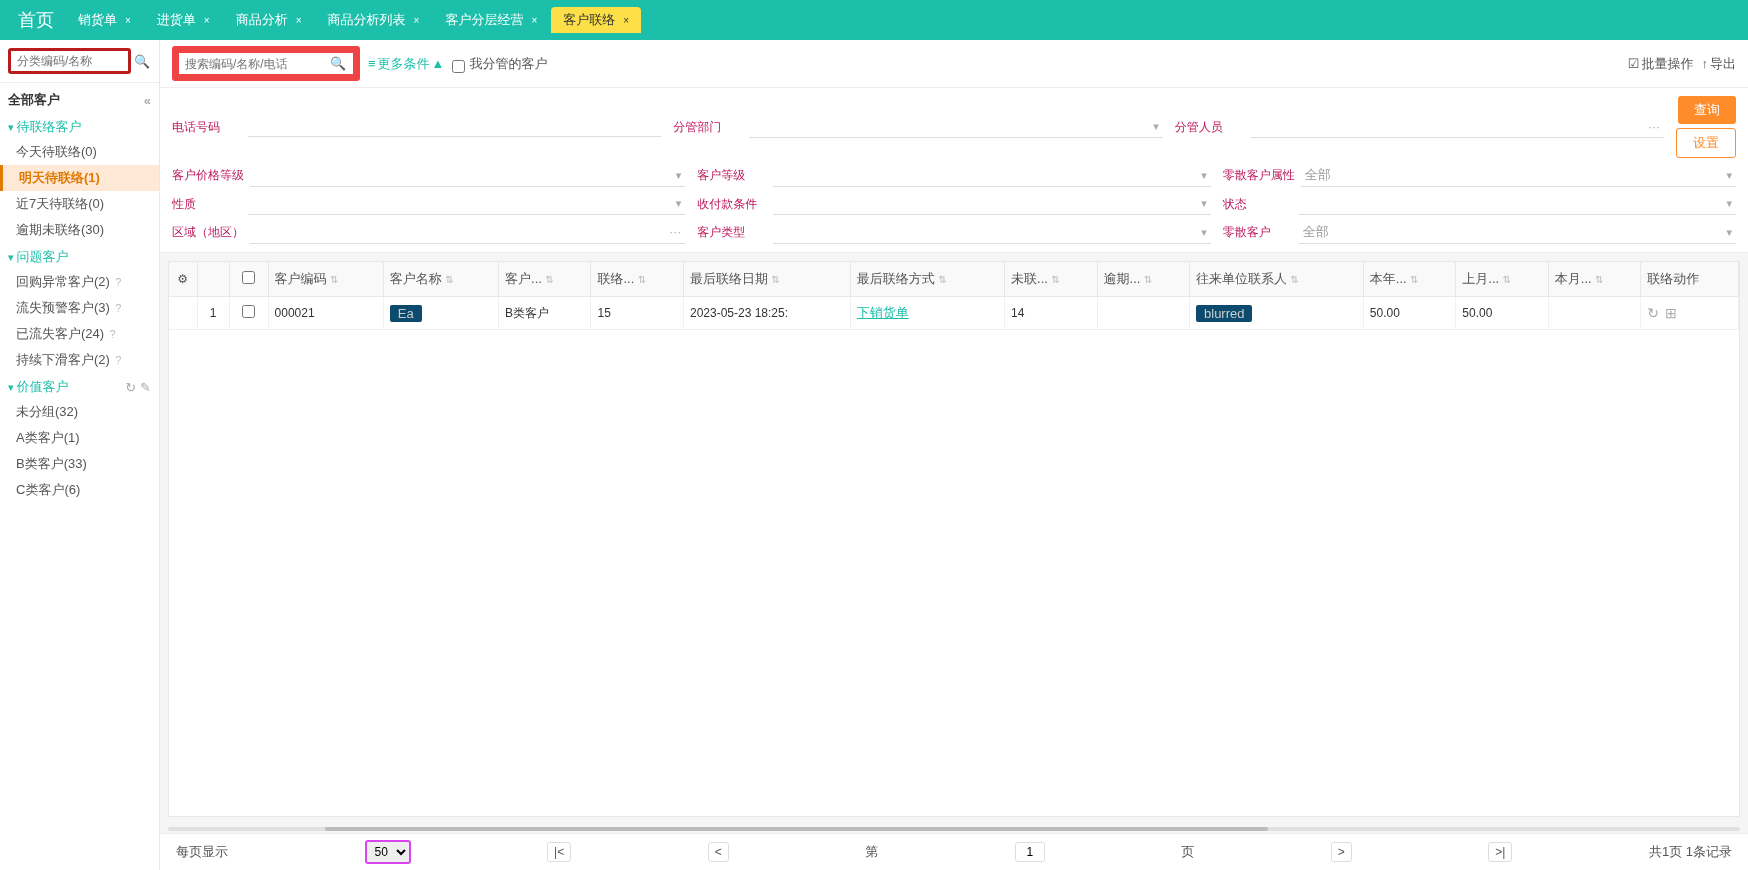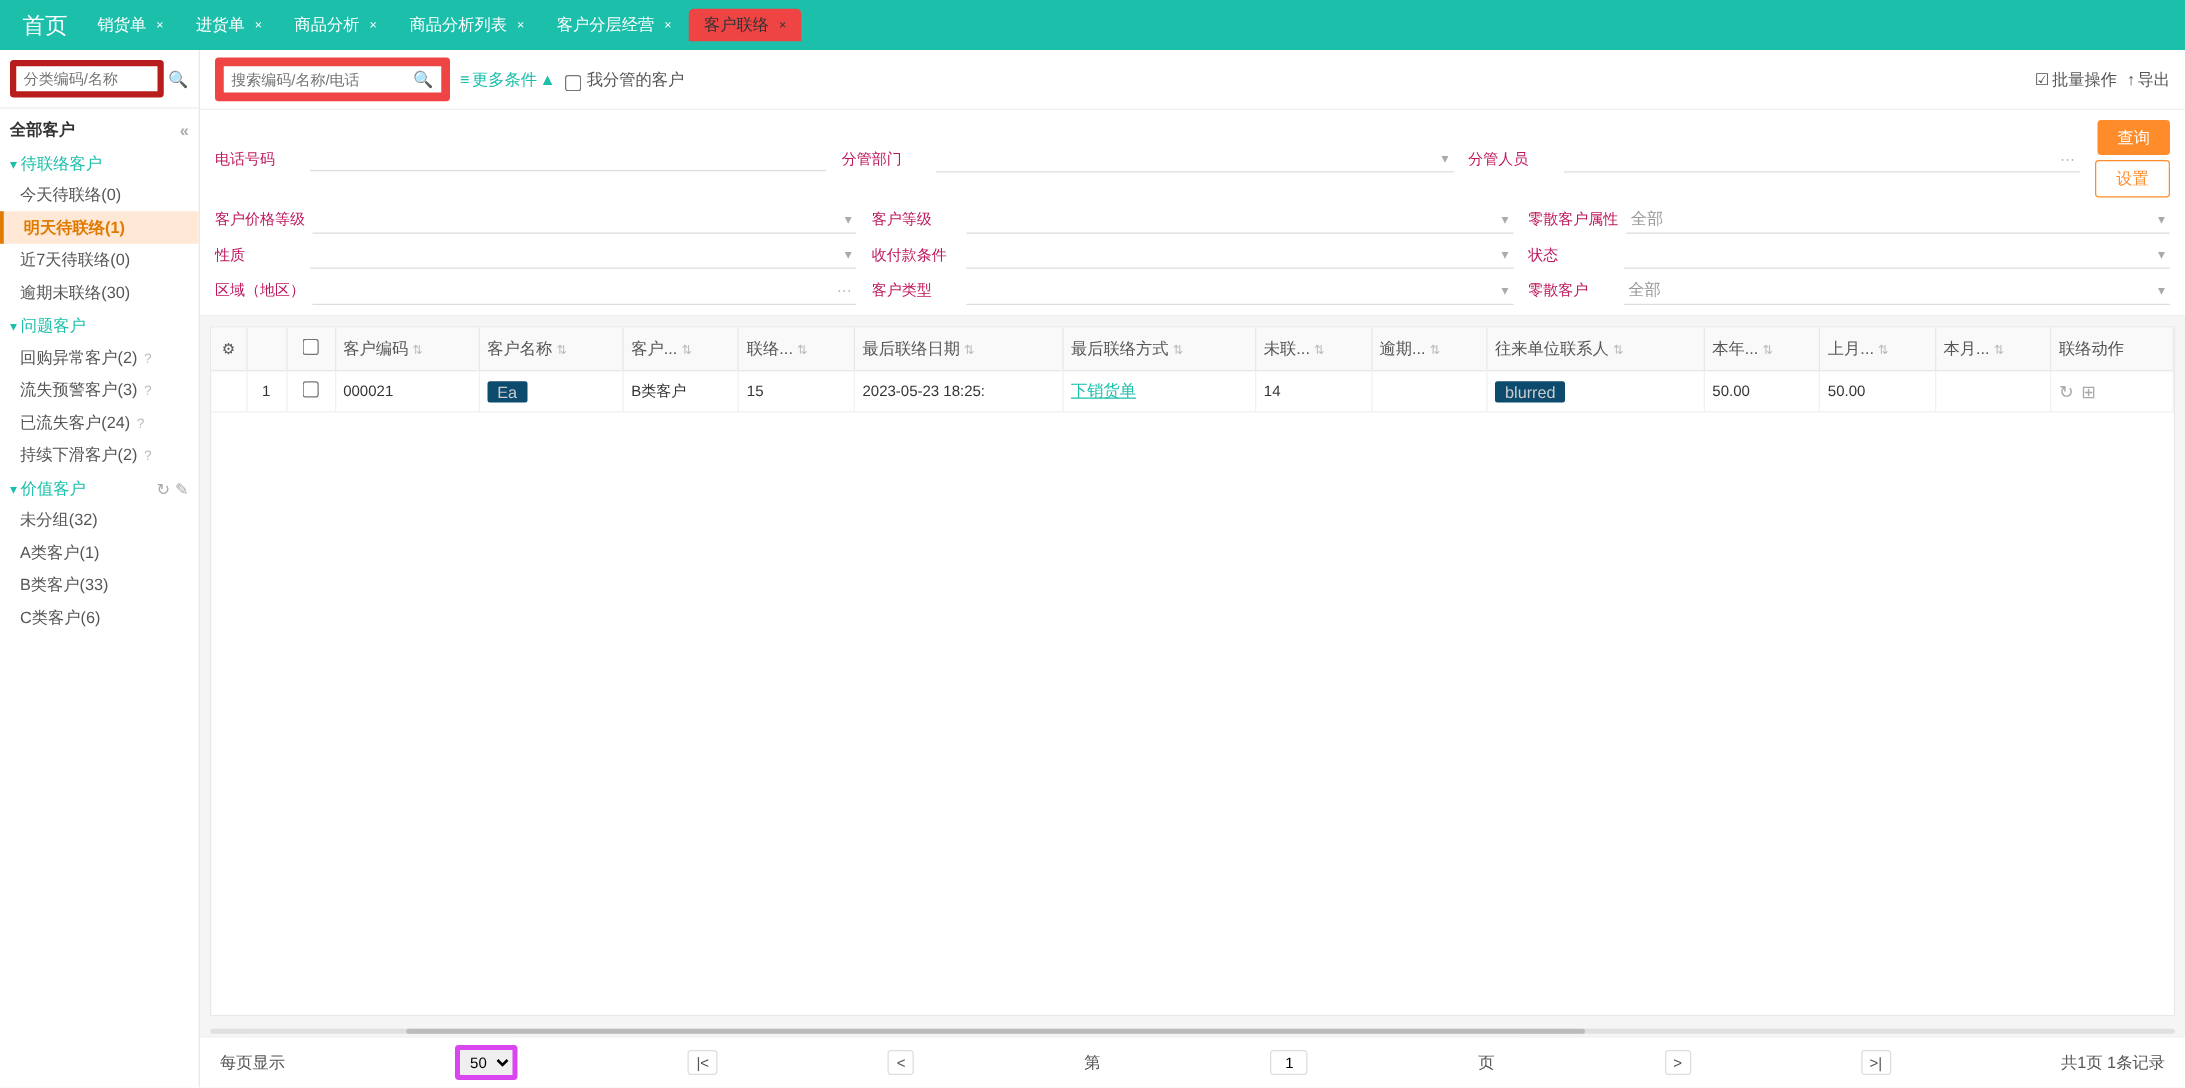--- a/index.html
+++ b/index.html
@@ -18,21 +18,21 @@
       color: #fff;
       padding: 4px 12px;
       border-radius: 4px 4px 0 0;
       cursor: pointer;
       white-space: nowrap;
       font-size: 13px;
       display: flex;
       align-items: center;
       gap: 4px;
     }
-    .nav-item.active { background: #ef4444; color: #333; }
+    .nav-item.active { background: #fde047; color: #333; }
     .nav-item .close-x { font-size: 10px; color: inherit; margin-left: 4px; }
     .nav-home { color: #fff; padding: 4px 10px; cursor: pointer; font-size: 18px; }
 
     
     .main-layout {
       display: flex;
       height: calc(870px - 40px);
     }
 
     
@@ -44,21 +44,21 @@
       flex-shrink: 0;
     }
     .sidebar-search {
       display: flex;
       align-items: center;
       padding: 8px;
       border-bottom: 1px solid #eee;
       gap: 4px;
     }
     .sidebar-search input {
-      border: 5px solid #b91c1c;
+      border: 3px solid #b91c1c;
       border-radius: 3px;
       padding: 3px 6px;
       font-size: 12px;
       width: 100%;
       outline: none;
     }
     .sidebar-search-icon { color: #aaa; font-size: 13px; cursor: pointer; }
     .sidebar-section-header {
       display: flex;
       align-items: center;
@@ -281,21 +281,21 @@
       border-top: 1px solid #eee;
       padding: 6px 16px;
       display: flex;
       align-items: center;
       justify-content: space-between;
       gap: 8px;
       font-size: 12px;
       color: #555;
     }
     .footer-select {
-      border: 4px solid #d946ef;
+      border: 2px solid #d946ef;
       border-radius: 3px;
       padding: 2px 4px;
       font-size: 12px;
       cursor: pointer;
     }
     .footer-page-btn {
       border: 1px solid #ddd;
       border-radius: 3px;
       padding: 2px 6px;
       cursor: pointer;

